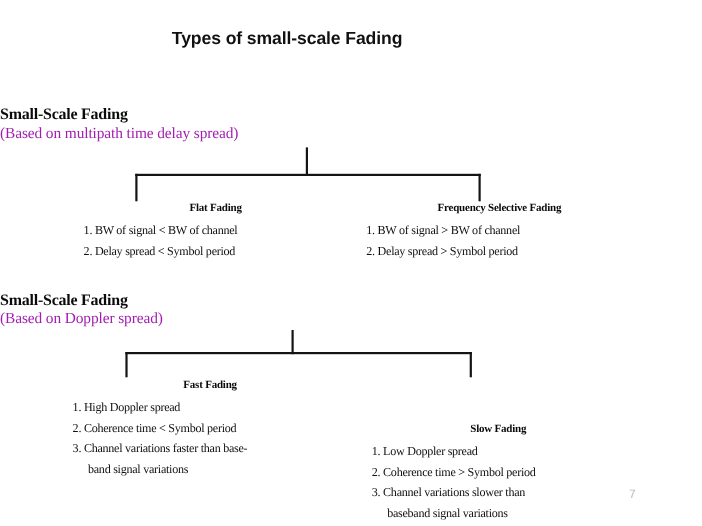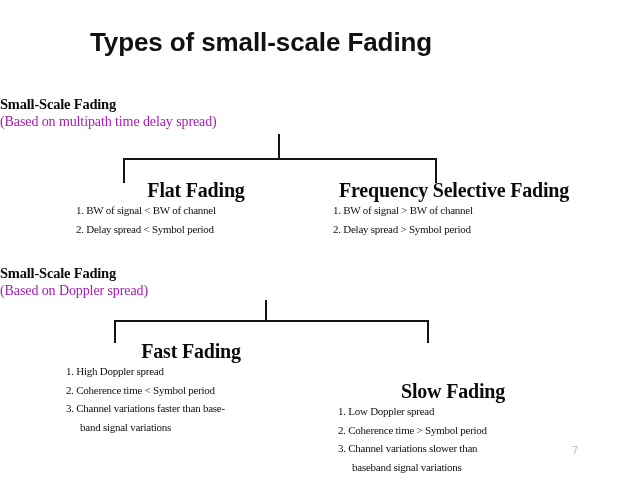--- a/index.html
+++ b/index.html
@@ -20,21 +20,21 @@
 
   
   .slide-title {
     position: absolute;
     left: 0;
     top: 27px;
     width: 522px;
     text-align: center;
     font-family: "Liberation Sans", "DejaVu Sans", sans-serif;
     font-weight: bold;
-    font-size: 26px;
+    font-size: 16px;
     letter-spacing: -0.1px;
     color: #111111;
     white-space: nowrap;
   }
 
   
   .diagram {
     position: absolute;
     left: 0;
     width: 638px;
@@ -75,21 +75,21 @@
   .conn-bar  { height: 2px; }
   .conn-drop { width: 2px; }
 
   
   .branch {
     position: absolute;
   }
   .branch-title {
     font-family: "Liberation Serif", "DejaVu Serif", serif;
     font-weight: bold;
-    font-size: 20px;
+    font-size: 10px;
     letter-spacing: -0.2px;
     color: #0b0b0b;
     white-space: nowrap;
     line-height: 20px;
     margin-bottom: 1px;
   }
   .branch-list {
     list-style: none;
     margin: 0;
     padding: 0;

